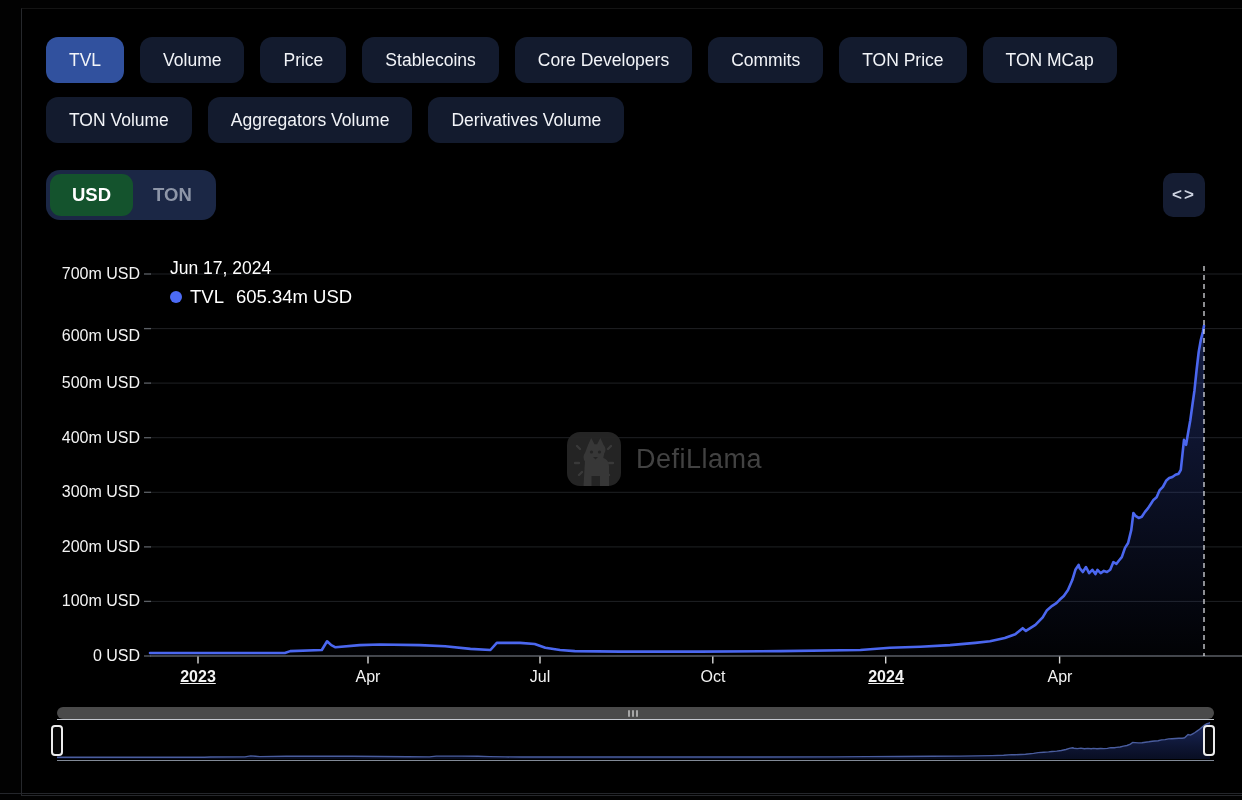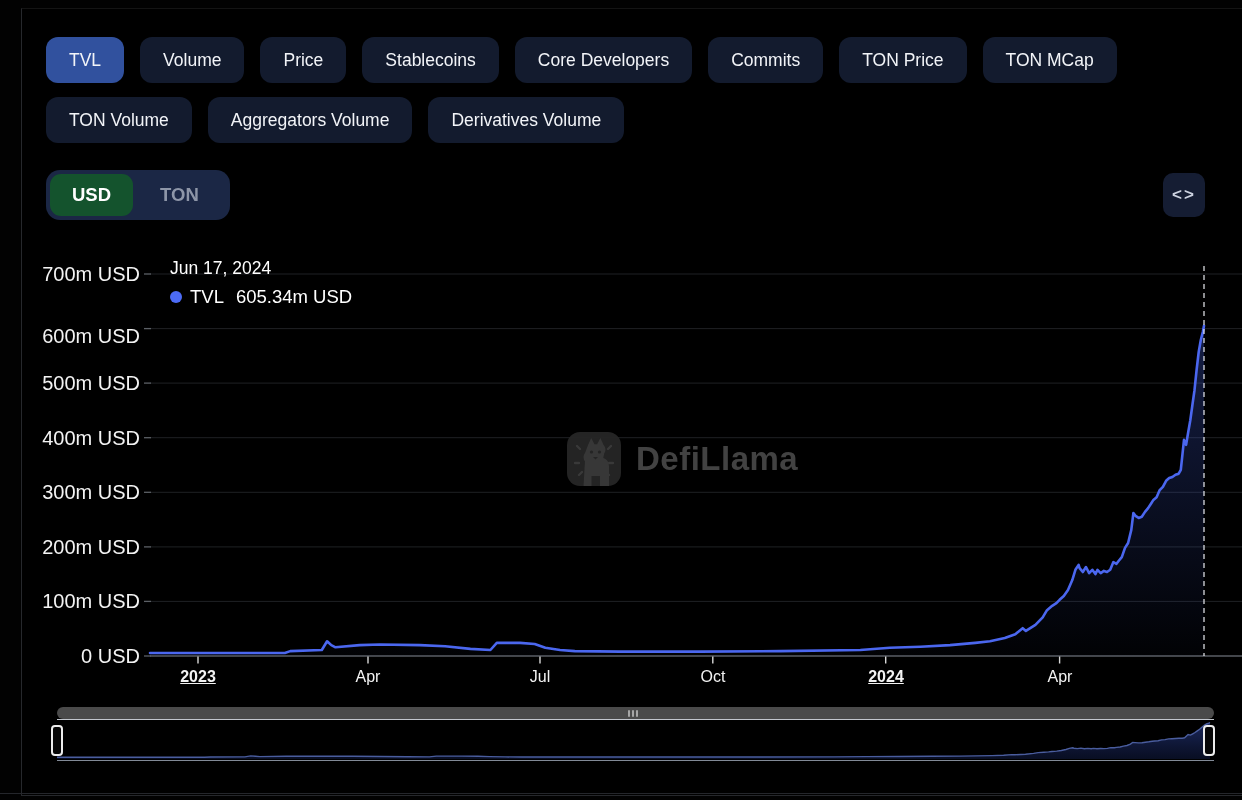--- a/index.html
+++ b/index.html
@@ -14,41 +14,41 @@
   .row1{top:37px;} .row2{top:97px;}
   .tab{height:46px;display:flex;align-items:center;padding:0 23px;border-radius:12px;
     background:#131b2e;color:#f2f4f8;font-size:17.5px;font-weight:500;cursor:pointer;white-space:nowrap;}
   .tab.active{background:#31519e;}
 
   
   .denom{position:absolute;left:46px;top:170px;height:50px;background:#1b2745;border-radius:14px;
     display:flex;align-items:center;padding:4px;box-sizing:border-box;}
   .denom .chip{height:42px;display:flex;align-items:center;padding:0 22px;border-radius:11px;
     background:#14532d;color:#fff;font-size:18.5px;font-weight:700;cursor:pointer;}
-  .denom .opt{padding:0 27px;color:#8e96a8;font-size:18.5px;font-weight:600;cursor:pointer;}
+  .denom .opt{padding:0 20px;color:#8e96a8;font-size:18.5px;font-weight:600;cursor:pointer;}
 
   .expand-btn{position:absolute;left:1163px;top:173px;width:42px;height:44px;background:#151d33;
     border-radius:10px;display:flex;align-items:center;justify-content:center;color:#ccd2e0;
     font-size:17px;font-weight:600;letter-spacing:2px;cursor:pointer;}
 
   
   .tooltip{position:absolute;left:170px;top:256px;color:#fff;}
   .tt-date{font-size:17.5px;line-height:24px;}
   .tt-row{display:flex;align-items:center;margin-top:6px;font-size:18.5px;}
   .tt-dot{width:12px;height:12px;border-radius:50%;margin-right:8px;}
   .tt-series{margin-right:12px;}
 
   
-  .y-label{position:absolute;left:38px;width:102px;text-align:right;color:#f3f3f3;font-size:20px;line-height:22px;}
+  .y-label{position:absolute;left:38px;width:102px;text-align:right;color:#f3f3f3;font-size:16px;line-height:22px;}
   .x-label{position:absolute;top:666px;width:120px;text-align:center;color:#f3f3f3;font-size:16px;line-height:22px;}
   .x-label.bold{font-weight:700;text-decoration:underline;}
 
   
   .watermark{position:absolute;left:566px;top:430px;display:flex;align-items:center;gap:14px;opacity:.95;}
-  .wm-text{color:#464646;font-size:33px;font-weight:700;letter-spacing:.5px;}
+  .wm-text{color:#464646;font-size:27px;font-weight:400;letter-spacing:.5px;}
 
   svg.chart{position:absolute;left:0;top:0;pointer-events:none;}
   .hover-layer{position:absolute;left:150px;top:266px;width:1056px;height:390px;cursor:crosshair;}
 
   
   .scrollbar{position:absolute;left:57px;top:707px;width:1157px;height:12px;background:#4a4a4a;border-radius:6px;cursor:pointer;}
   .sb-grip{position:absolute;top:2.5px;width:2px;height:7px;background:#a6a6a6;border-radius:1px;}
   .brush-frame{position:absolute;left:57px;top:719px;width:1157px;height:42px;box-sizing:border-box;
     border-top:1.5px solid #c2c6cd;border-bottom:1.5px solid #828a97;}
   .brush-handle{position:absolute;width:12px;height:31px;top:725px;background:#060606;

